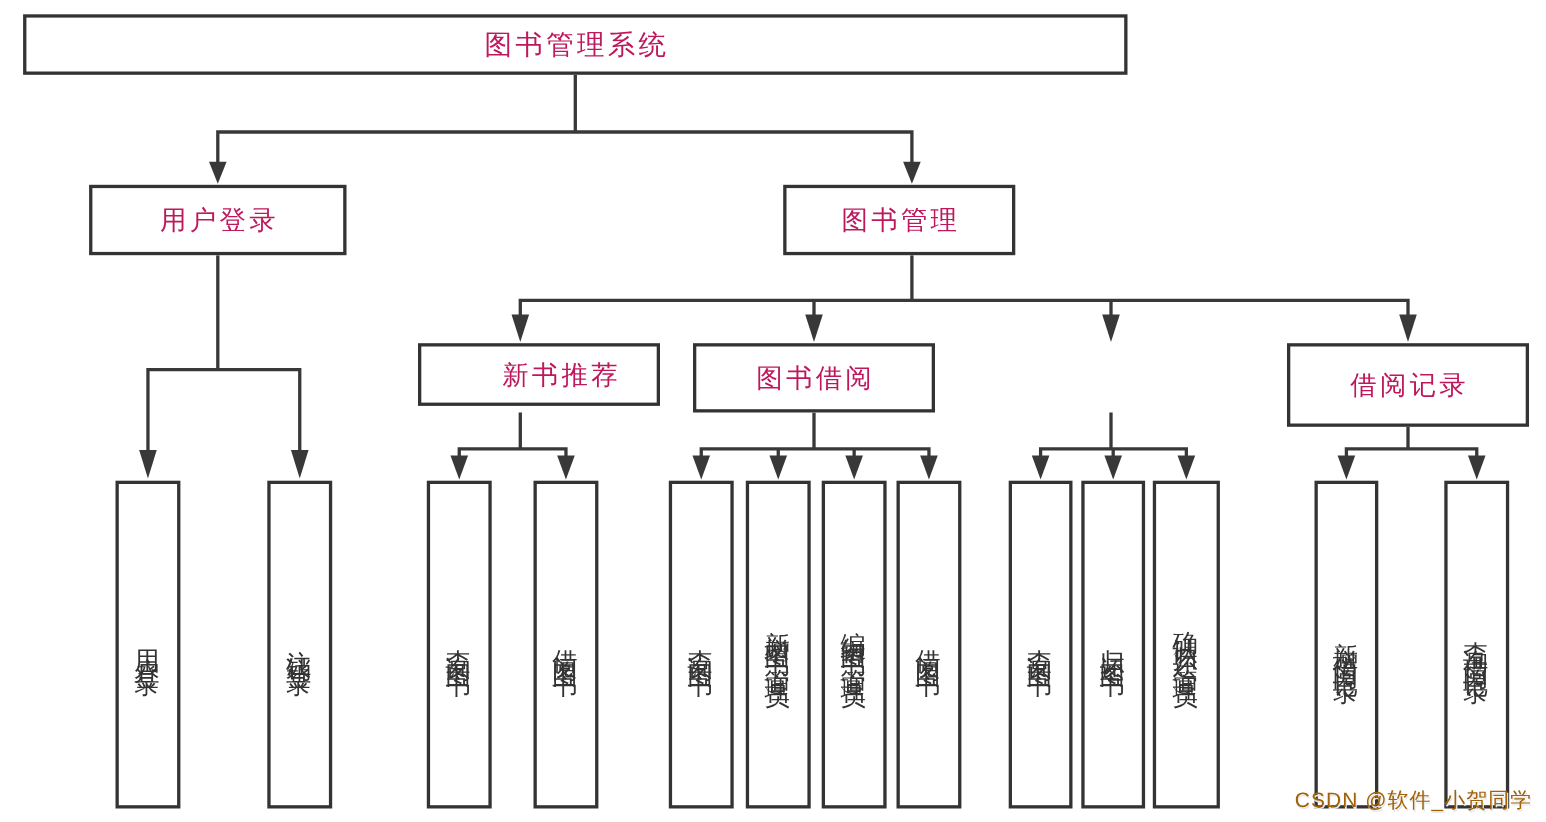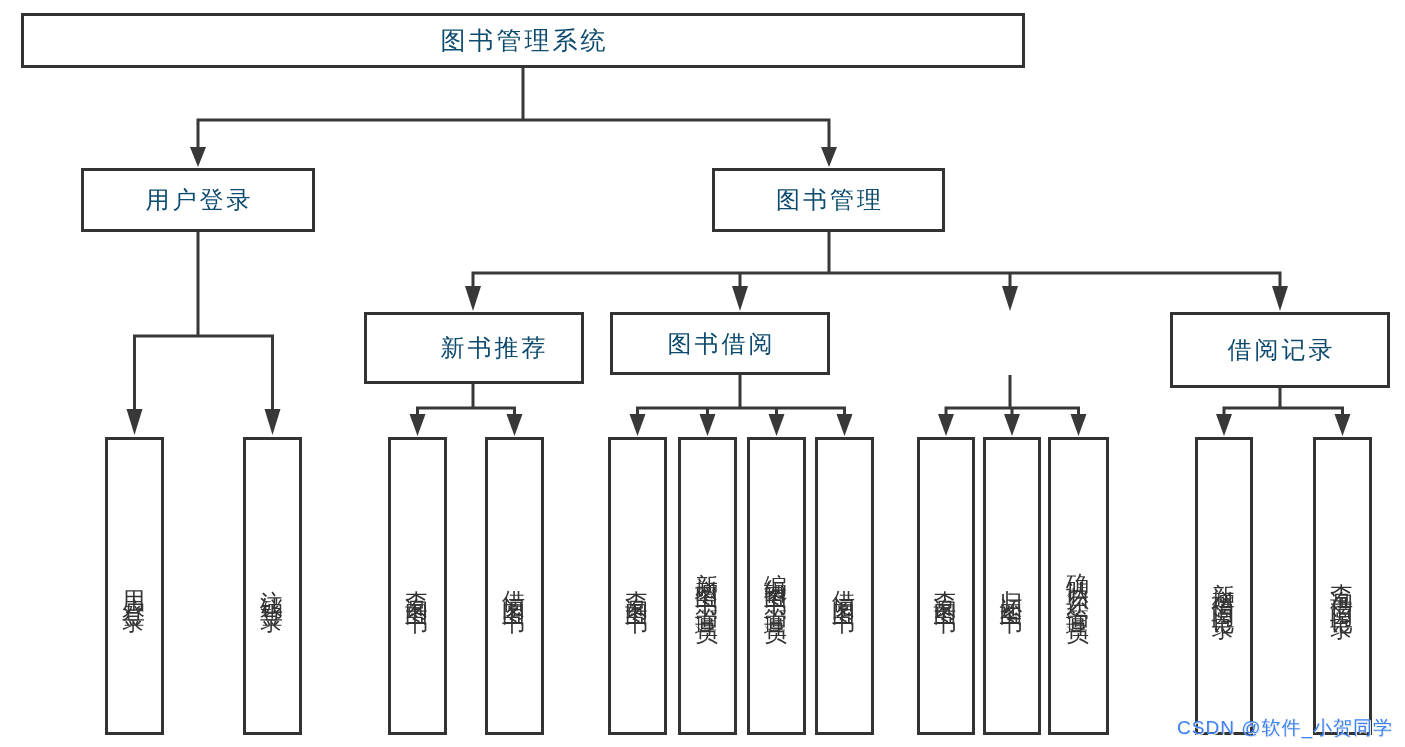--- a/index.html
+++ b/index.html
@@ -21,21 +21,21 @@
     top: 0;
   }
   .hbox {
     position: absolute;
     box-sizing: border-box;
     border: 3px solid #333333;
     background: #ffffff;
     display: flex;
     align-items: center;
     justify-content: center;
-    color: #0c4a6e;
+    color: #be185d;
     font-size: 24px;
     letter-spacing: 3px;
     white-space: nowrap;
     text-indent: 3px; 
   }
   .root {
     font-size: 25px;
   }
   .vbox {
     position: absolute;
@@ -53,21 +53,21 @@
     letter-spacing: 7px;
     writing-mode: vertical-rl;
     text-orientation: mixed;
     white-space: nowrap;
   }
   .watermark {
     position: absolute;
     right: 12px;
     bottom: 6px;
     font-size: 19px;
-    color: #3b82f6;
+    color: #a16207;
     letter-spacing: 1px;
     text-shadow: 1px 1px 0 #e8e8e8;
     white-space: nowrap;
   }
 </style>
 </head>
 <body>
 
 <div class="stage">
 
@@ -100,24 +100,24 @@
       <path d="M1004,414 L1020,414 L1012,436 Z"></path>
       <path d="M1070.5,414 L1086.5,414 L1078.5,436 Z"></path>
       <path d="M1216,414 L1232,414 L1224,436 Z"></path>
       <path d="M1334.5,414 L1350.5,414 L1342.5,436 Z"></path>
     </g>
   </svg>
 
   <div class="hbox root" style="left:21px; top:13px; width:1004px; height:55px;">图书管理系统</div>
 
   <div class="hbox" style="left:81px; top:168px; width:234px; height:64px;">用户登录</div>
-  <div class="hbox" style="left:712px; top:168px; width:233px; height:64px;">图书管理</div>
+  <div class="hbox" style="left:712px; top:168px; width:211px; height:64px;">图书管理</div>
 
-  <div class="hbox" style="left:364px; top:312px; width:220px; height:72px;padding-left:38px;">新书推荐</div>
-  <div class="hbox" style="left:610px; top:312px; width:220px; height:63px;">图书借阅</div>
+  <div class="hbox" style="left:380px; top:312px; width:220px; height:57px;padding-left:38px;">新书推荐</div>
+  <div class="hbox" style="left:630px; top:312px; width:220px; height:63px;">图书借阅</div>
   <div class="hbox" style="left:1170px; top:312px; width:220px; height:76px;">借阅记录</div>
 
   <div class="vbox" style="left:105px;">用户登录</div>
   <div class="vbox" style="left:243px;">注销登录</div>
 
   <div class="vbox" style="left:388px;">查询图书</div>
   <div class="vbox" style="left:485px;">借阅图书</div>
 
   <div class="vbox" style="left:608px;">查询图书</div>
   <div class="vbox" style="left:678px;">新增图书（管理员）</div>

